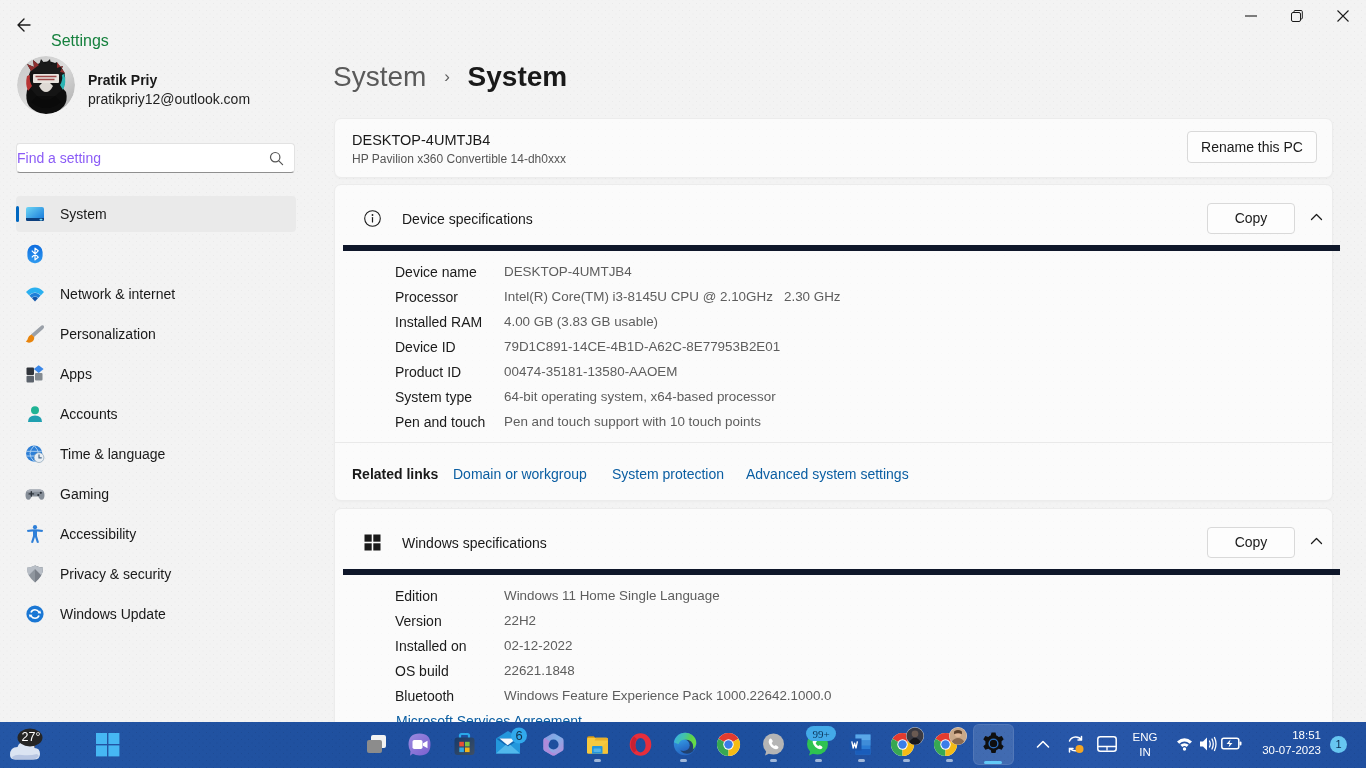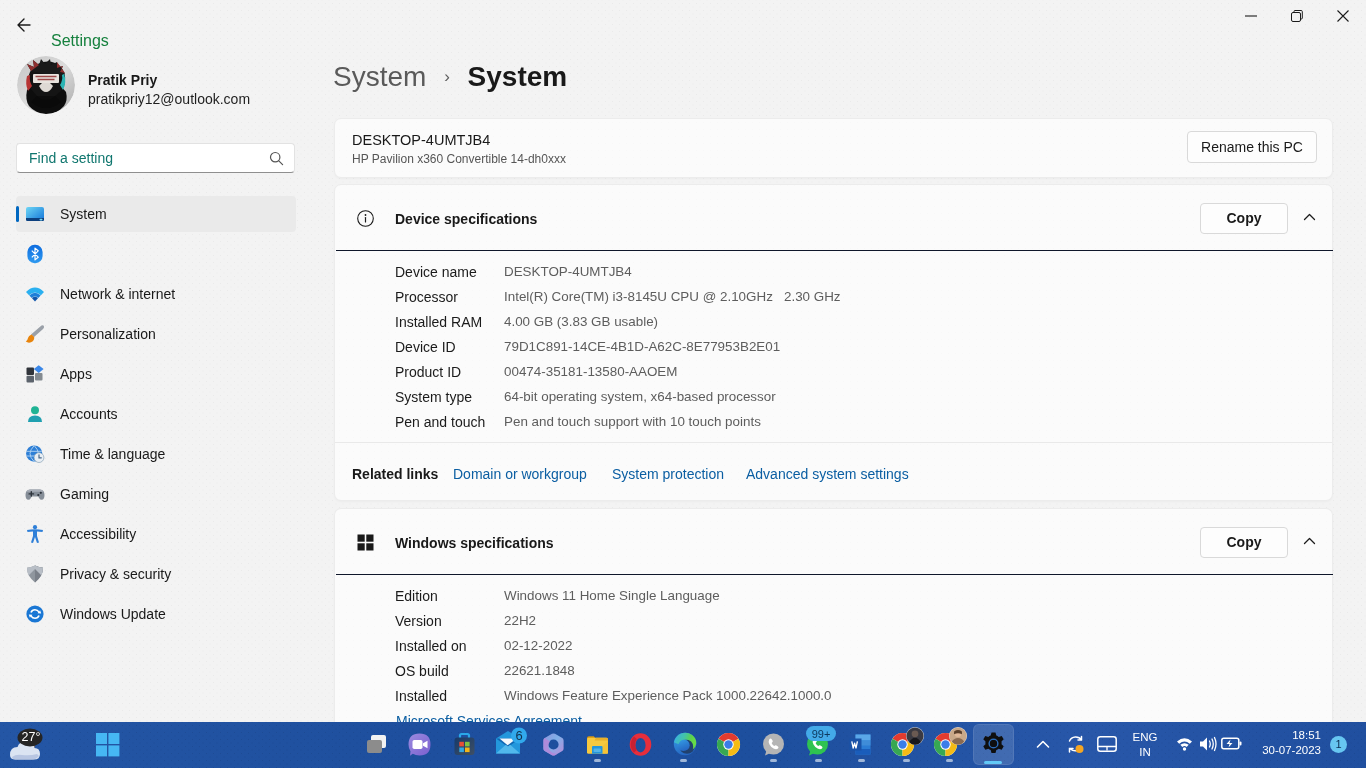--- a/index.html
+++ b/index.html
@@ -23,22 +23,22 @@
 #backarrow { left:13px; top:15px; width:20px; height:20px; }
 #appname { left:51px; top:18px; font-size:16px; color:#15803d;margin-top:14px; }
 .winbtn { top:10px; width:12px; height:12px; }
 
 #avatar { left:17px; top:56px; width:58px; height:58px; border-radius:50%; overflow:hidden; }
 #uname { left:88px; top:72px; font-size:14px; font-weight:bold; color:#191919; }
 #uemail { left:88px; top:91px; font-size:14px; color:#1f1f1f; }
 #searchbox {
   left:16px; top:143px; width:279px; height:30px;
   background:#ffffff; border:1px solid #e2e2e2; border-bottom:1px solid #8f8f8f;
-  border-radius:4px; font-size:14px; color:#0f766e; line-height:28px;
-  padding-left:12px;
+  border-radius:4px; font-size:14px; color:#8b5cf6; line-height:28px;
+  padding-left:0;
 }
 #searchbox svg { position:absolute; right:10px; top:7px; }
 .navrow { left:16px; width:280px; height:36px; border-radius:4px; }
 .navrow .txt { position:absolute; left:44px; top:0; line-height:36px; font-size:14px; color:#191919; }
 .navrow svg { position:absolute; left:9px; top:8px; }
 #nav0 { background:#eaeaea; }
 #nav0 .accent { position:absolute; left:0; top:10px; width:3px; height:16px; border-radius:2px; background:#0067c0; }
 
 #crumb { left:333px; top:61px; font-size:28px; color:#5a5a5a; }
 #crumb .sep { color:#5e5e5e; font-size:17px; padding:0 10px; position:relative; top:-4px;}
@@ -51,21 +51,21 @@
 #card1 { top:118px; height:60px; }
 #card1 .t1 { position:absolute; left:17px; top:13px; font-size:14.5px; color:#191919; }
 #card1 .t2 { position:absolute; left:17px; top:33px; font-size:12px; color:#565656; }
 .btn {
   position:absolute; background:#fdfdfd; border:1px solid #d9d9d9; border-radius:4px;
   font-size:14px; color:#1a1a1a; text-align:center;
 }
 #renbtn { right:15px; top:12px; width:130px; height:32px; line-height:30px; }
 #card2 { top:184px; height:317px; }
 #card3 { top:508px; height:260px; border-bottom:none; border-bottom-left-radius:0; border-bottom-right-radius:0;}
-.cardhead { position:absolute; left:1px; top:0; width:100%; height:66px; border-bottom:1px solid #0f172a;font-weight:bold; }
+.cardhead { position:absolute; left:8px; top:0; width:100%; height:66px; border-bottom:6px solid #0f172a; }
 .cardhead .ttl { position:absolute; left:59px; top:26px; font-size:14px; color:#191919; }
 .cardhead .copy { right:45px; top:18px; width:88px; height:31px; line-height:29px; }
 .cardhead .chev { position:absolute; right:17px; top:26px; }
 .cardhead .hicon { position:absolute; left:21px; top:25px; }
 .spec { position:absolute; font-size:14px; }
 .spec .lb { position:absolute; left:60px; color:#1b1b1b; white-space:nowrap; }
 .spec .vl { position:absolute; left:169px; color:#5d5d5d; white-space:nowrap; font-size:13.4px; }
 .divider { position:absolute; left:0; width:100%; height:1px; background:#e9e9e9; }
 #rel { position:absolute; left:17px; top:281px; font-size:14px; width:960px; }
 #rel b { color:#191919; font-weight:bold; }
@@ -325,21 +325,21 @@
     </div>
   <div class="spec" style="top:129px">
       <span class="lb">Installed on</span>
       <span class="vl">02-12-2022</span>
     </div>
   <div class="spec" style="top:154px">
       <span class="lb">OS build</span>
       <span class="vl">22621.1848</span>
     </div>
   <div class="spec" style="top:179px">
-      <span class="lb">Installed</span>
+      <span class="lb">Bluetooth</span>
       <span class="vl">Windows Feature Experience Pack 1000.22642.1000.0</span>
     </div>
   <div id="msa">Microsoft Services Agreement</div>
 </div>
 
 <div id="taskbar">
 
   <div style="position:absolute;left:8px;top:4px;width:48px;height:40px;">
     <svg width="48" height="40" viewBox="0 0 48 40">
       <ellipse cx="22" cy="20" rx="4.5" ry="4.5" fill="#f59a1c"></ellipse>
@@ -460,21 +460,21 @@
       <path d="M4 23.5 L5.5 18.5 L9.5 21 Z" fill="#b5b5b5"></path>
       <path d="M8.2 7.5 Q7 9.5 8.5 12.5 Q10 15.5 13 16.8 Q15.5 17.8 17 16.5 Q18 15.5 17 14.5 L15 13.2 Q14 13 13.5 14 Q12 13.5 10.8 11.5 Q10.5 10.5 11.5 10 Q12 9.5 11.5 8.5 L10.5 7 Q9.5 6 8.2 7.5 Z" fill="#fff"></path>
     </svg>
   <div class="dash" style="left:770px"></div>
 
   <svg class="tbico" style="left:805px" viewBox="0 0 25 25">
       <circle cx="12.5" cy="12" r="10.5" fill="#2fc351"></circle>
       <path d="M4 23.5 L5.5 18.5 L9.5 21 Z" fill="#2fc351"></path>
       <path d="M8.2 7.5 Q7 9.5 8.5 12.5 Q10 15.5 13 16.8 Q15.5 17.8 17 16.5 Q18 15.5 17 14.5 L15 13.2 Q14 13 13.5 14 Q12 13.5 10.8 11.5 Q10.5 10.5 11.5 10 Q12 9.5 11.5 8.5 L10.5 7 Q9.5 6 8.2 7.5 Z" fill="#fff"></path>
     </svg>
-  <div style="position:absolute;left:806px;top:4px;width:30px;height:15px;border-radius:9px;background:#43aae8;color:#0e3a60;font-size:11px;text-align:center;line-height:17px;">99+</div>
+  <div style="position:absolute;left:806px;top:4px;width:30px;height:15px;border-radius:9px;background:#43aae8;color:#0e3a60;font-size:11px;text-align:center;line-height:17px;font-family:Liberation Serif, serif;">99+</div>
   <div class="dash" style="left:815px"></div>
 
   <svg class="tbico" style="left:848px" viewBox="0 0 25 25">
       <rect x="7.5" y="2.5" width="15" height="20" fill="#2b7cd4"></rect>
       <rect x="7.5" y="2.5" width="15" height="6" fill="#5aa7e8"></rect>
       <rect x="7.5" y="8.5" width="15" height="5" fill="#3f8cd8"></rect>
       <rect x="7.5" y="17" width="15" height="5.5" fill="#1a5dbb"></rect>
       <rect x="1.5" y="6.5" width="12" height="12" fill="#1952a8"></rect>
       <path d="M3.8 9.3 L5.2 16 L6.6 11.2 L8 16 L9.4 9.3" stroke="#fff" stroke-width="1.3" fill="none" stroke-linejoin="round"></path>
     </svg>

